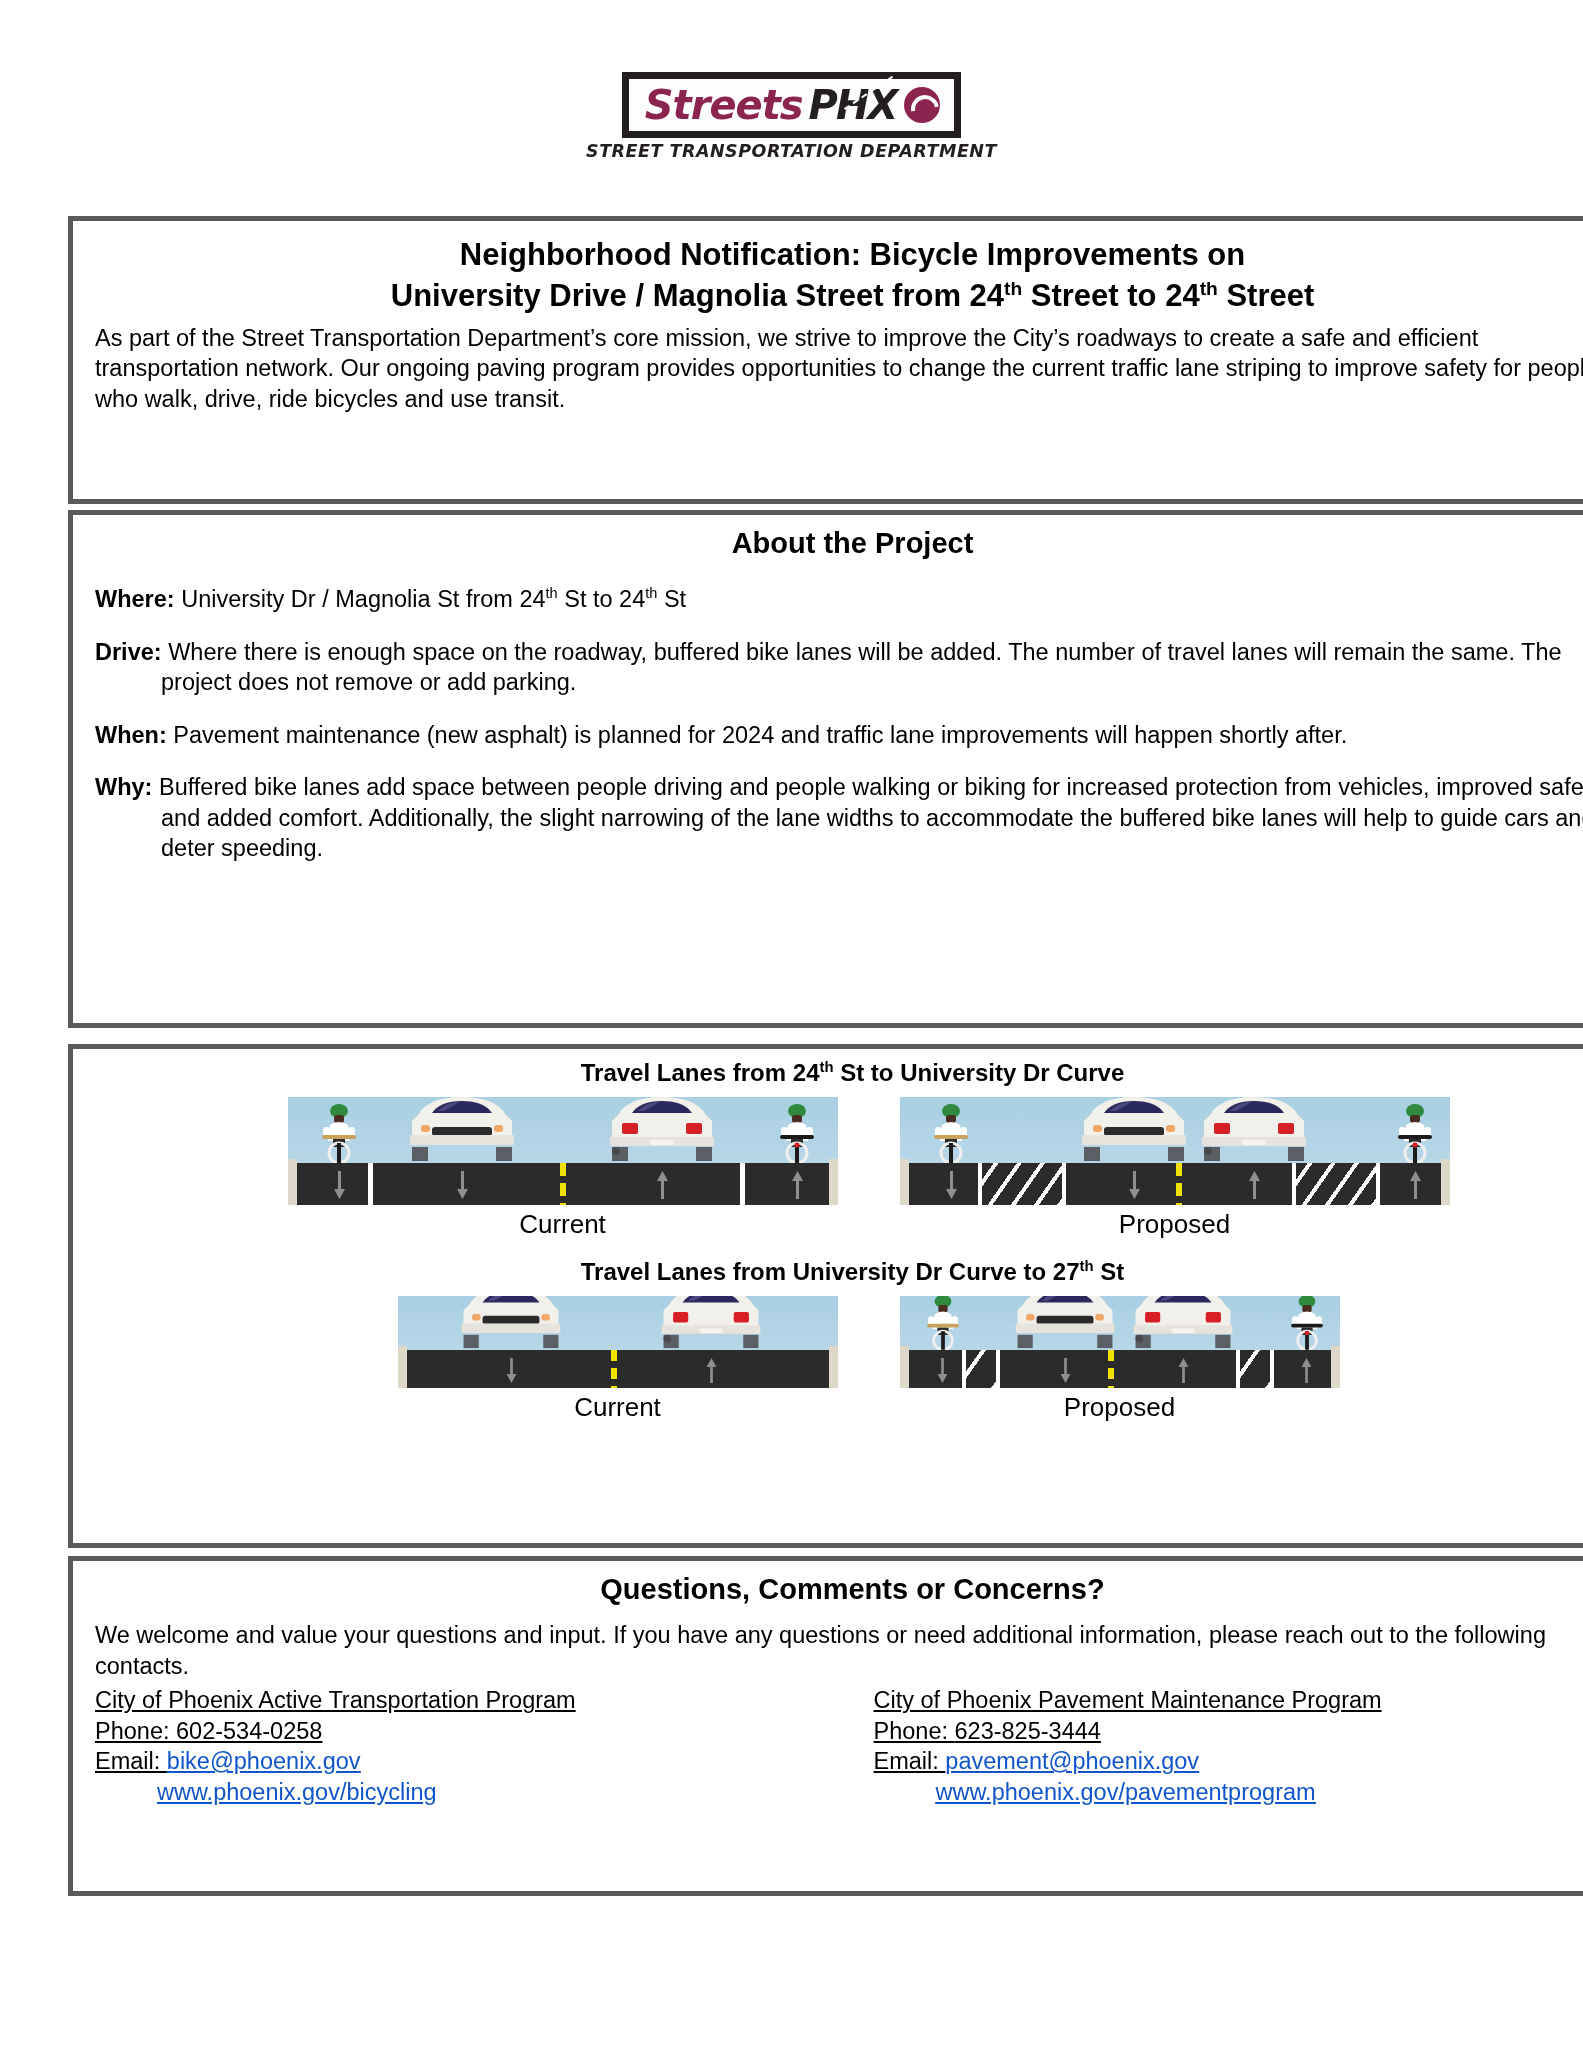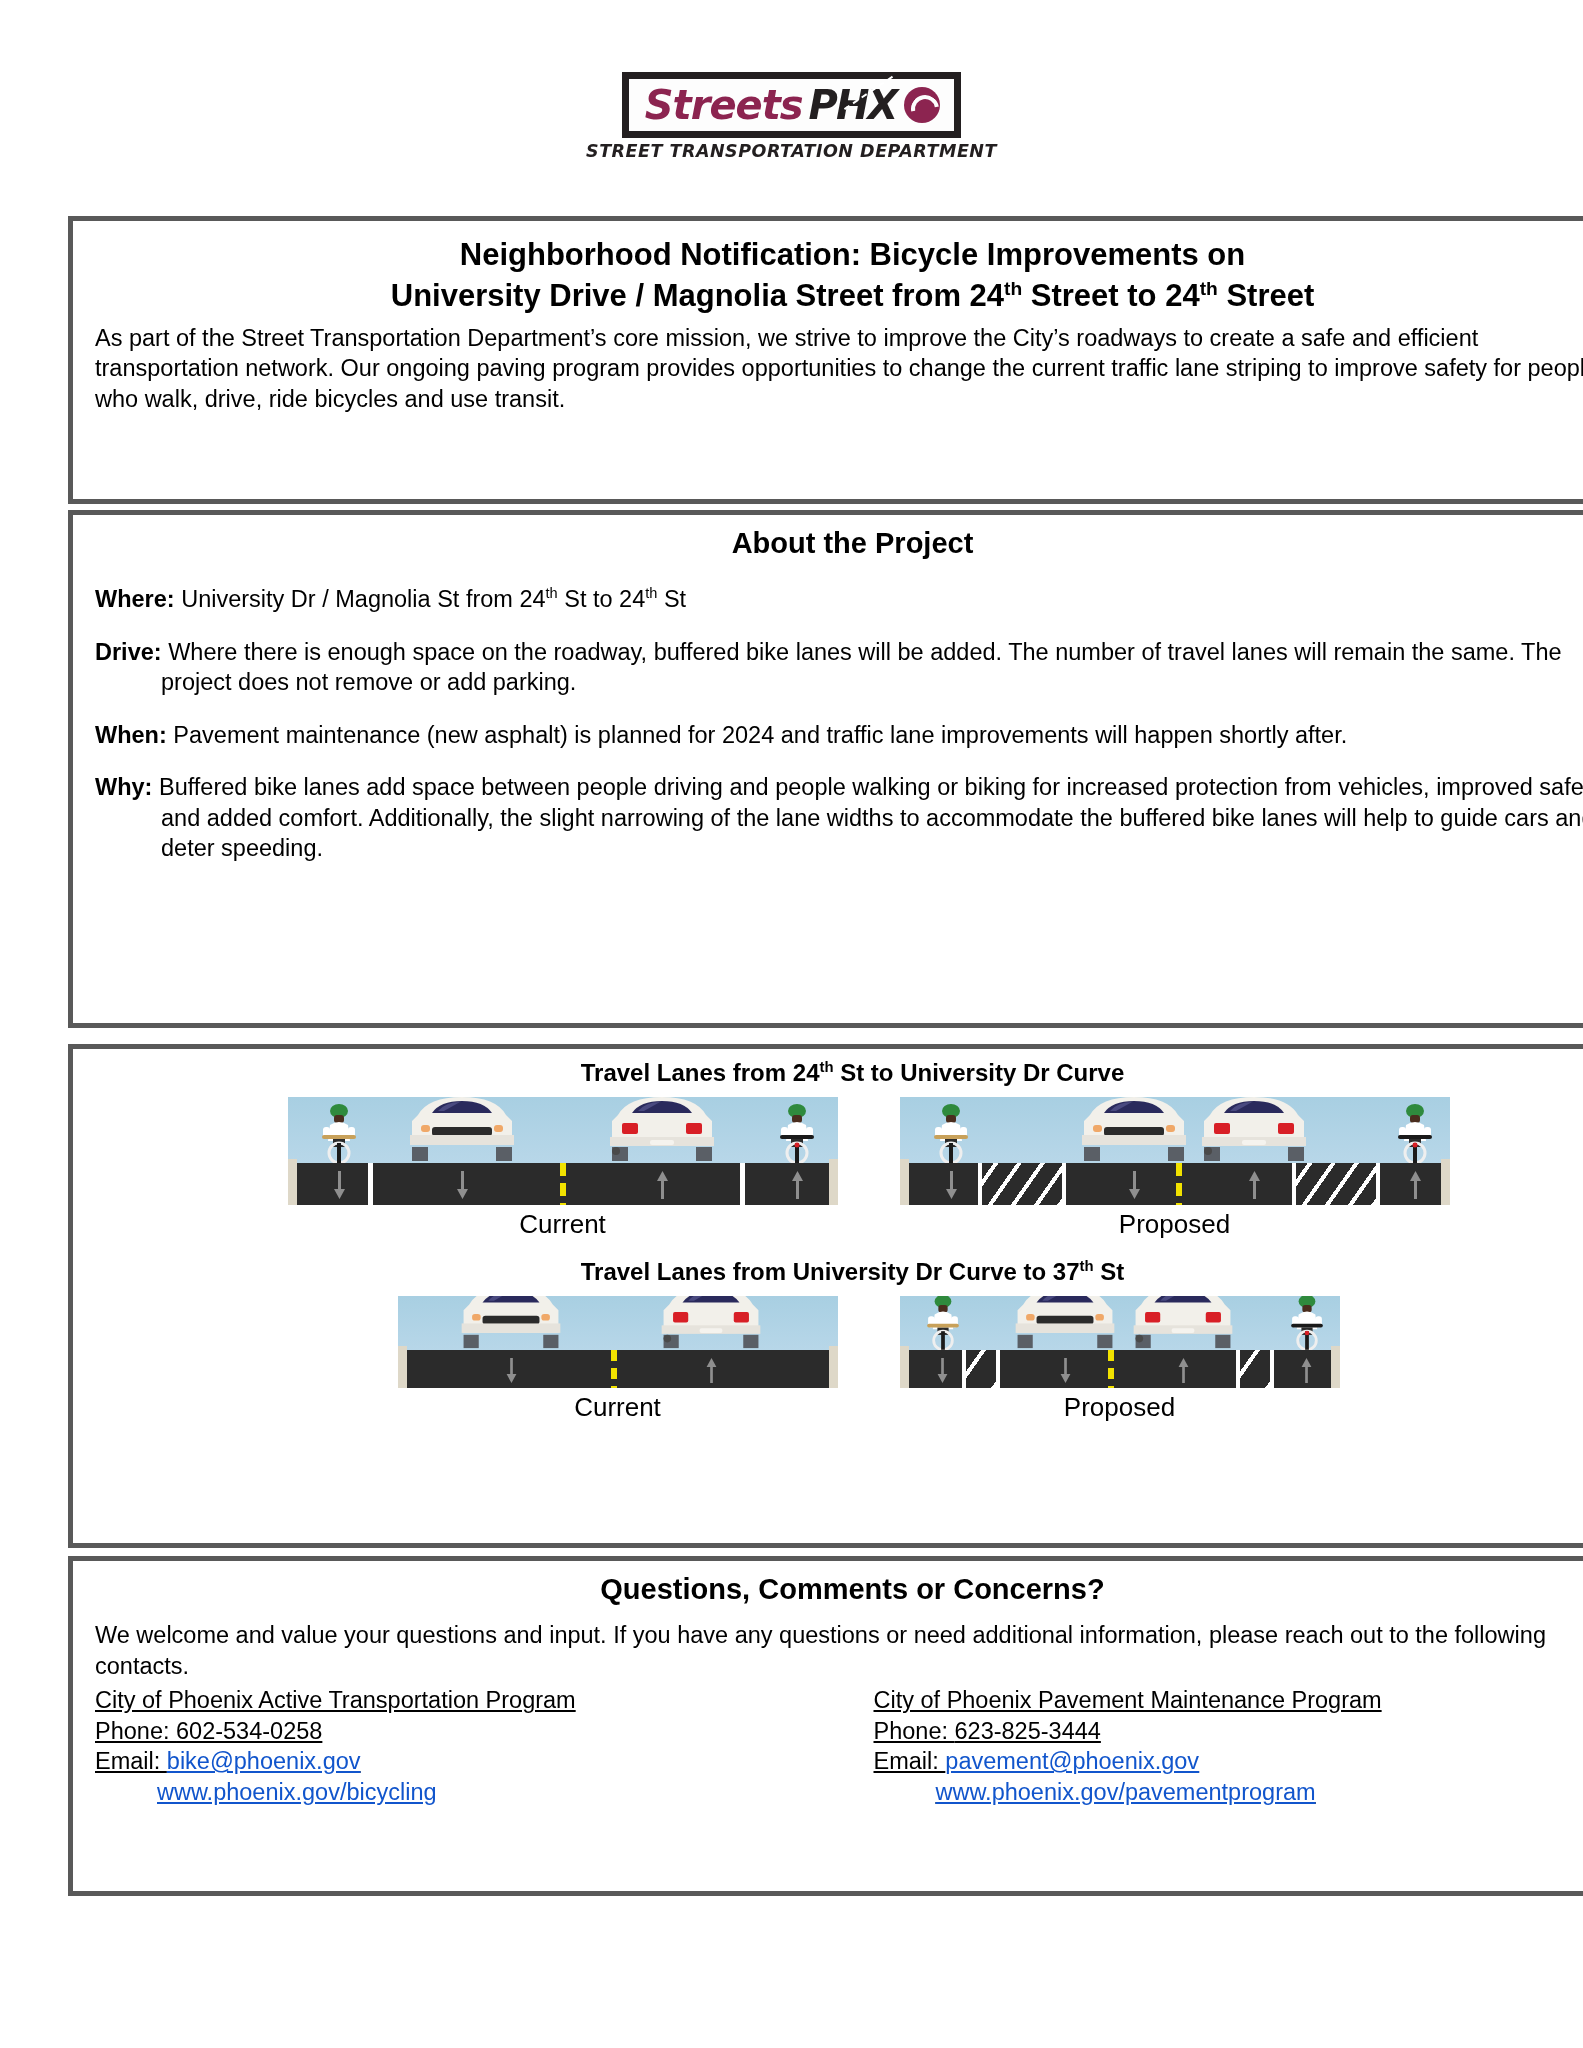--- a/index.html
+++ b/index.html
@@ -440,21 +440,21 @@
             <svg class="arrow-svg" viewBox="0 0 13 28">
                 <path d="M6.5 0 12 10H8v18H5V10H1z" fill="#8f8f8f"></path>
               </svg>
           </div>
         </div>
         <div class="cap">Proposed</div>
       </div>
     </div>
 
     <h3 class="subsection" style="padding-top:18px;">
-      <span>Travel Lanes from University Dr Curve to 37</span><sup>th</sup><span> St</span>
+      <span>Travel Lanes from University Dr Curve to 27</span><sup>th</sup><span> St</span>
     </h3>
 
     <div class="diagram-row">
 
       <div class="diagram-cell">
         <div class="scene" style="width:440px; height:92px;">
           <div class="sky-grad"></div>
           <div class="road" style="height:38px;"></div>
           <div class="curb l" style="height:42px;"></div>
           <div class="curb r" style="height:42px;"></div>

